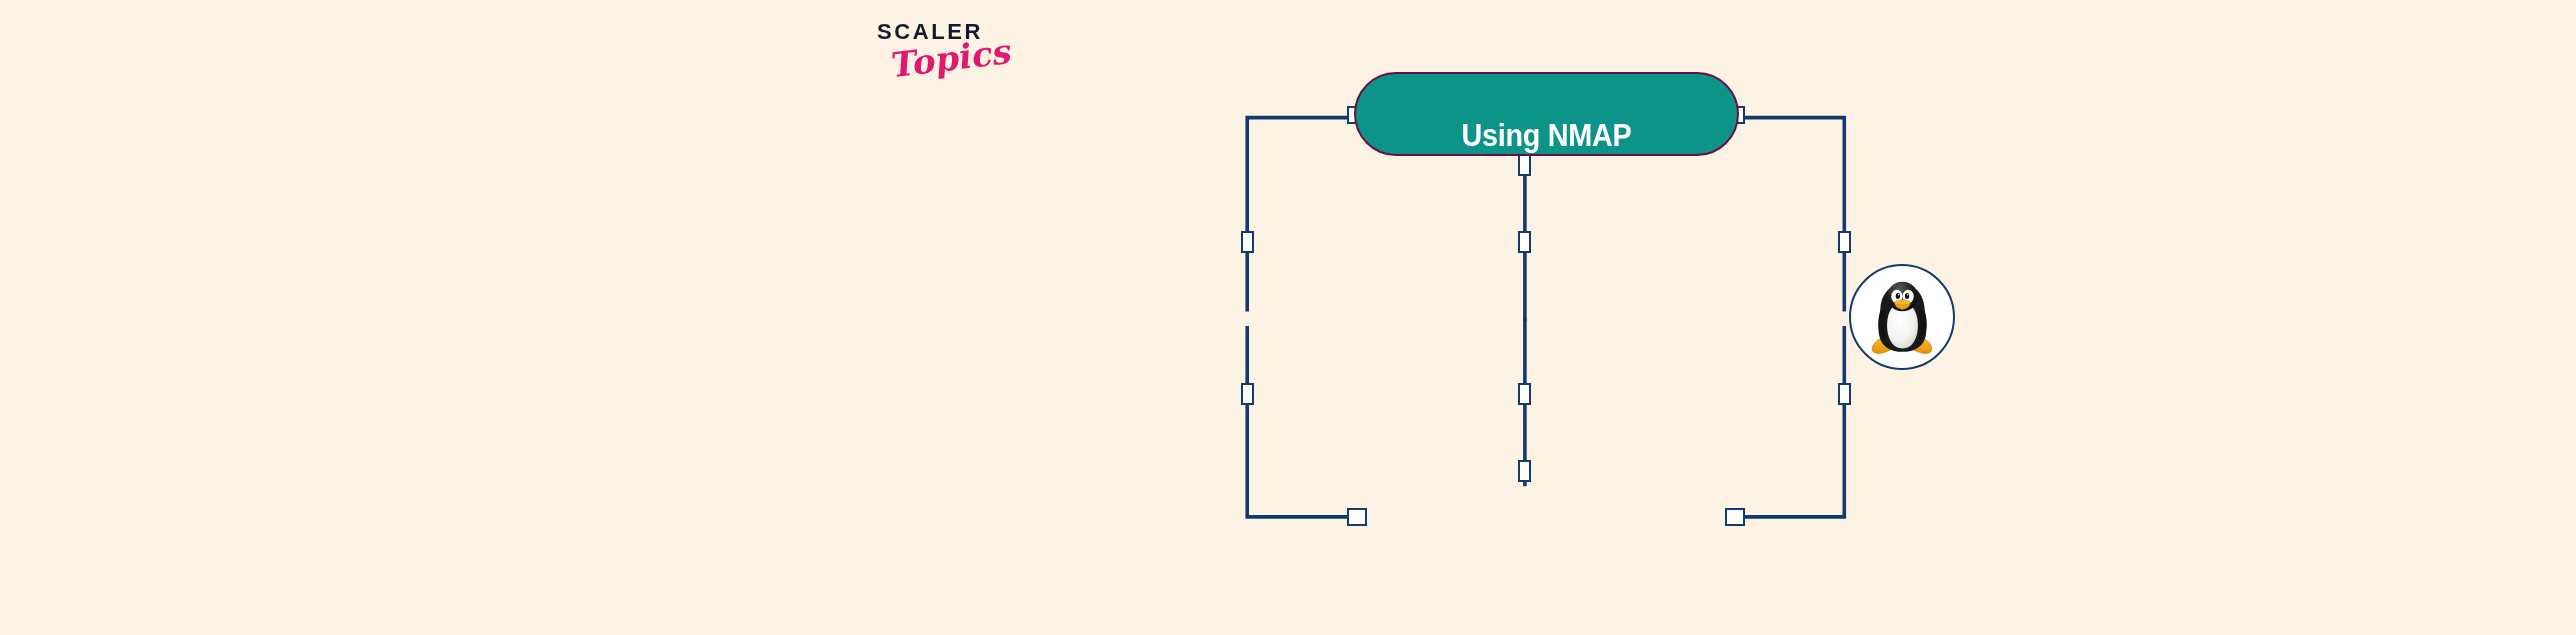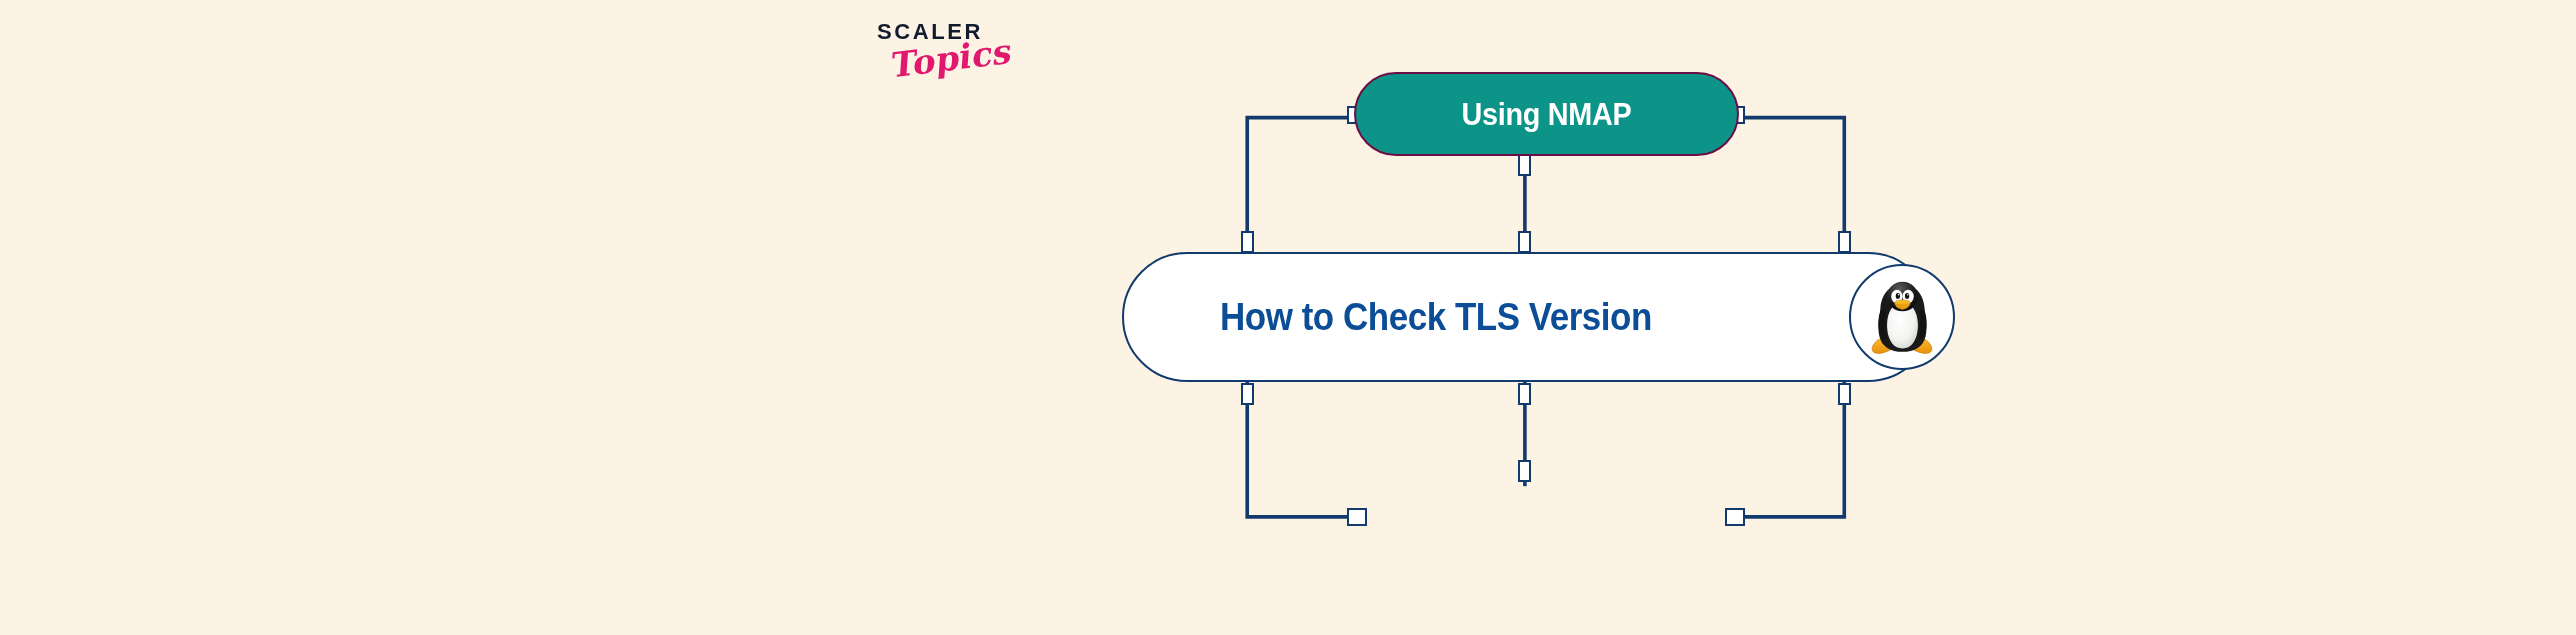--- a/index.html
+++ b/index.html
@@ -81,20 +81,21 @@
   }
 
   
   .pill-teal {
     background: #0c9488;
     border: 2.6px solid #6a0f45;
     border-radius: 515px;
     width: 385px;
     height: 84px;
     left: 1354px;
+    align-items: flex-end;
   }
   .pill-teal .node-label {
     color: #ffffff;
     font-family: "Liberation Sans", sans-serif;
     font-weight: bold;
     font-size: 32px;
     letter-spacing: -0.3px;
     white-space: nowrap;
     transform: scaleX(0.9);
   }
@@ -193,23 +194,20 @@
 
     <div class="port port-v" style="left:1518px; top:154px;"></div>
     <div class="port port-v" style="left:1518px; top:231px;"></div>
     <div class="port port-v" style="left:1518px; top:383px;"></div>
     <div class="port port-v" style="left:1518px; top:460px;"></div>
 
     <div id="node-nmap" class="node pill-teal">
       <span class="node-label">Using NMAP</span>
     </div>
 
-    <div id="node-center" class="node">
-      <span class="node-label">How to Check TLS Version</span>
-    </div>
 
     <div id="tux-badge">
       <svg width="77" height="82" viewBox="0 0 150 160">
         <defs>
           <radialGradient id="bodyShine" cx="42%" cy="38%" r="62%">
             <stop offset="0%" stop-color="#ffffff"></stop>
             <stop offset="70%" stop-color="#f3f3f1"></stop>
             <stop offset="100%" stop-color="#dcdcd8"></stop>
           </radialGradient>
           <linearGradient id="footG" x1="0" y1="0" x2="0" y2="1">

